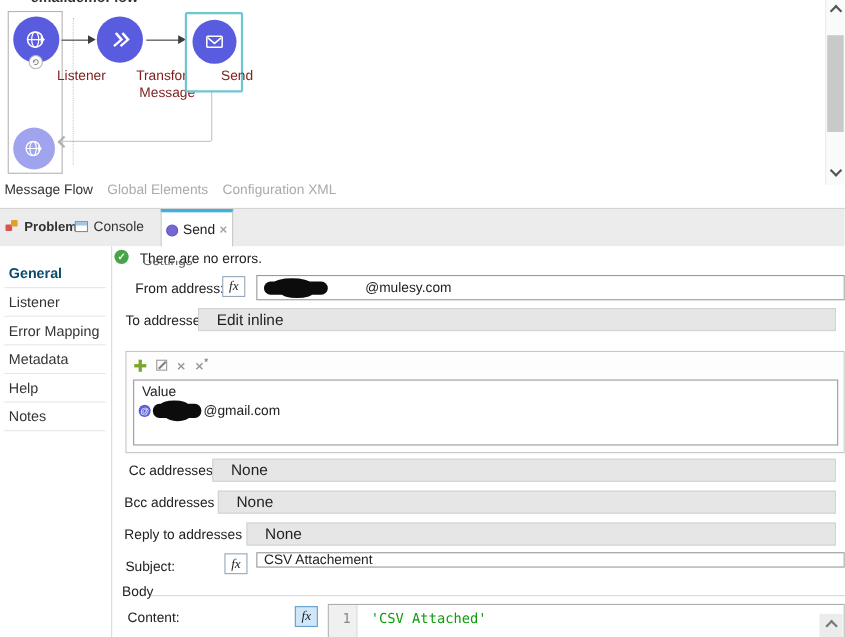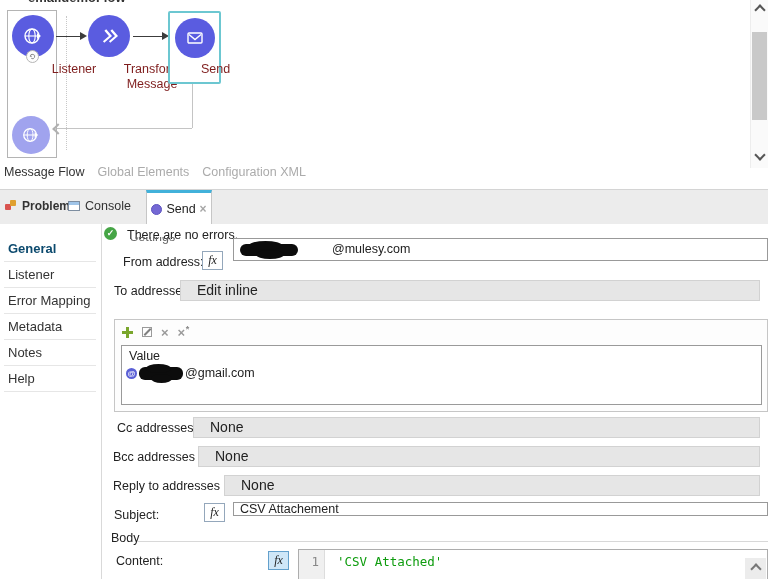--- a/index.html
+++ b/index.html
@@ -210,36 +210,36 @@
     </div>
   </div>
 
   <div class="content">
 
     <div class="sidebar">
       <div class="side-item active">General</div>
       <div class="side-item">Listener</div>
       <div class="side-item">Error Mapping</div>
       <div class="side-item">Metadata</div>
+      <div class="side-item">Help</div>
       <div class="side-item">Notes</div>
-      <div class="side-item">Help</div>
     </div>
 
     <div class="main">
 
       <div class="status-ic">✓</div>
       <div class="status-txt">There are no errors.</div>
 
       <div class="settings-clip">
         <span>Settings</span>
       </div>
 
       <div class="flabel" style="left:20px;top:31px;">From address:</div>
       <div class="fxbtn" style="left:99px;top:27px;">fx</div>
-      <div class="tinput" style="left:130px;top:14px;gap:34px;">
+      <div class="tinput" style="left:130px;top:26px;gap:34px;">
         <span class="scribble" style="width:58px;"></span>
         <span>@mulesy.com</span>
       </div>
 
       <div class="flabel" style="left:11px;top:60px;">To addresses</div>
       <div class="gfield" style="left:77px;top:56px;">Edit inline</div>
 
       <div class="to-panel">
         <div class="tb">
           <span class="ic-add"></span>

